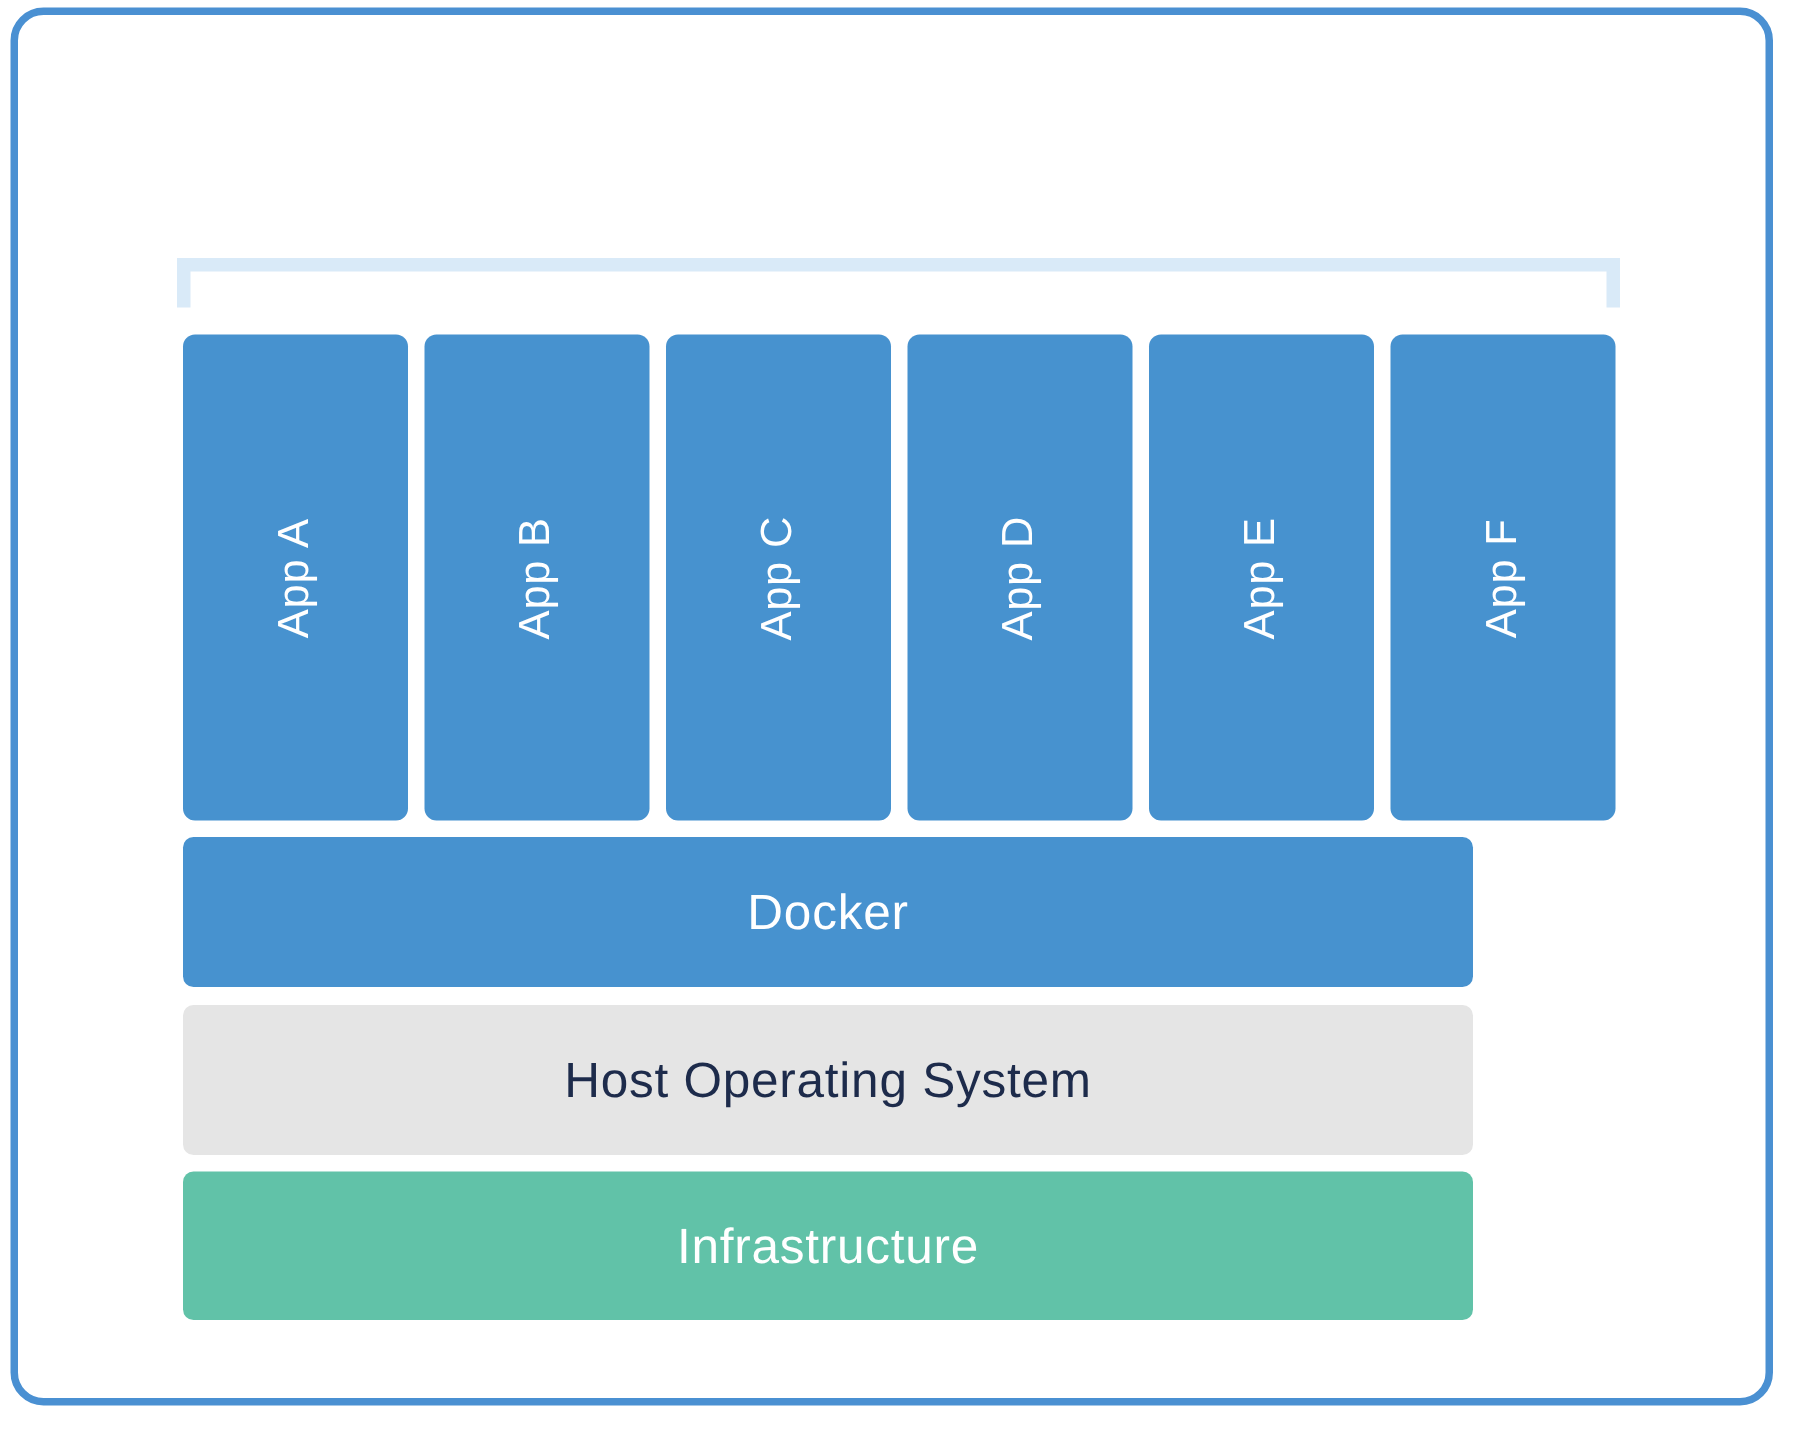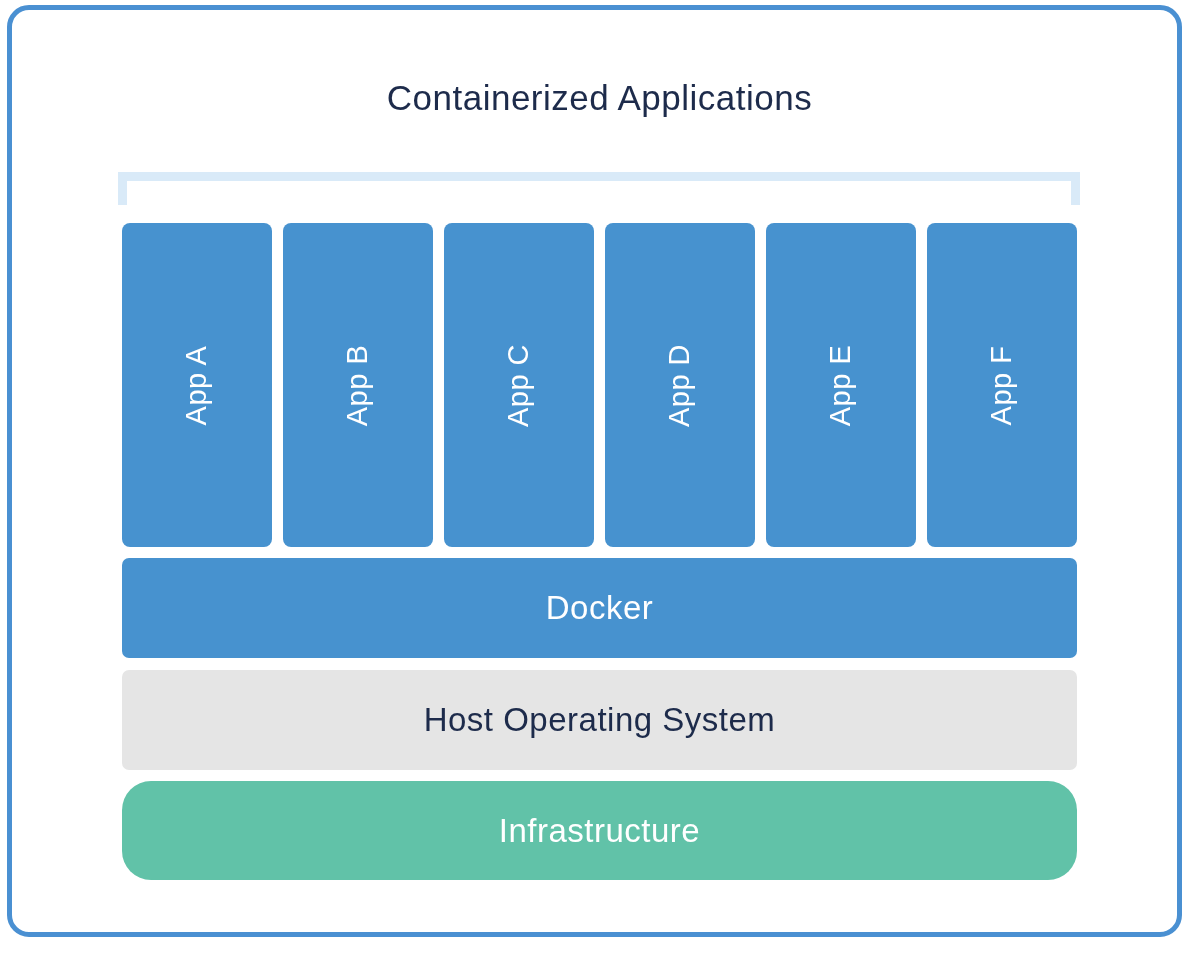--- a/index.html
+++ b/index.html
@@ -73,21 +73,21 @@
     white-space: nowrap;
     color: #ffffff;
     font-size: 29px;
     font-weight: 400;
     letter-spacing: 0.5px;
   }
   
   .layer {
     position: absolute;
     left: 122px;
-    width: 955px;
+    width: 860px;
     border-radius: 7px;
     display: flex;
     align-items: center;
     justify-content: center;
     font-size: 33px;
     font-weight: 400;
     letter-spacing: 0.5px;
   }
   .layer-docker {
     top: 558px;
@@ -99,31 +99,29 @@
     top: 670px;
     height: 100px;
     background: #e5e5e5;
     color: #1d2b4b;
   }
   .layer-infrastructure {
     top: 781px;
     height: 99px;
     background: #61c2a8;
     color: #ffffff;
-    border-radius: 29px;
   }
 </style>
 </head>
 <body>
 
 <div class="canvas">
 
   <div class="frame"></div>
 
-  <div class="title">Containerized Applications</div>
 
   <div class="bracket"></div>
 
   <div class="apps-row">
     <div class="app-box">
       <span class="app-label">App A</span>
     </div>
     <div class="app-box">
       <span class="app-label">App B</span>
     </div>

